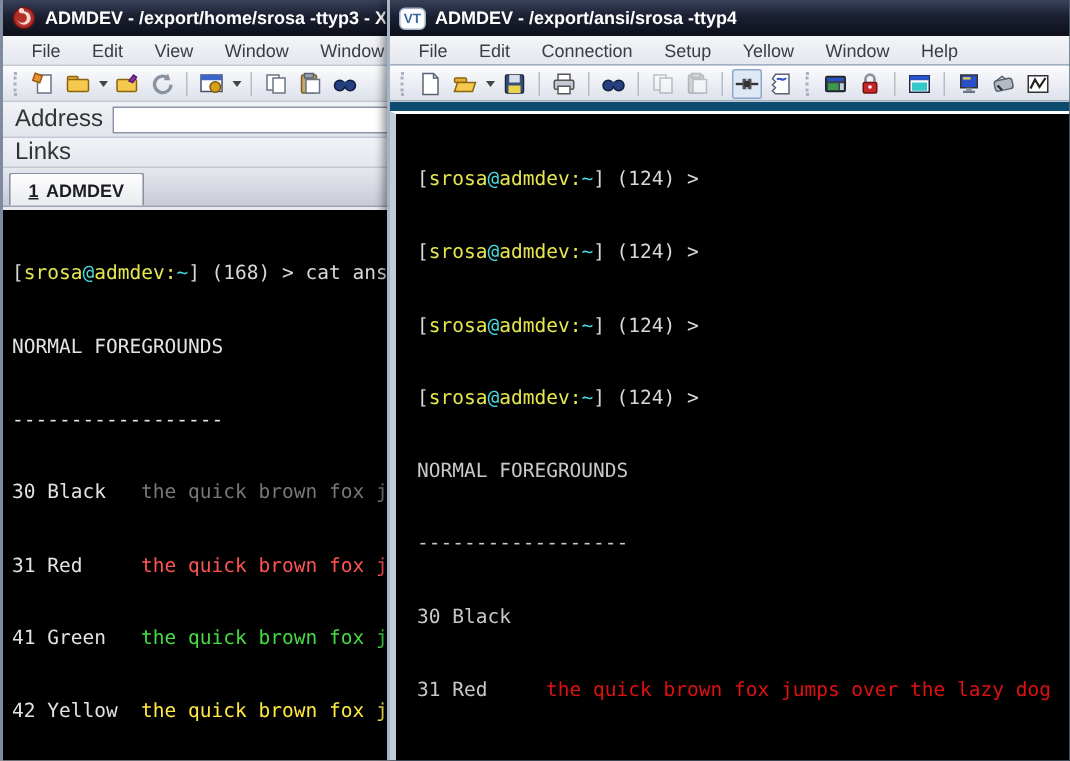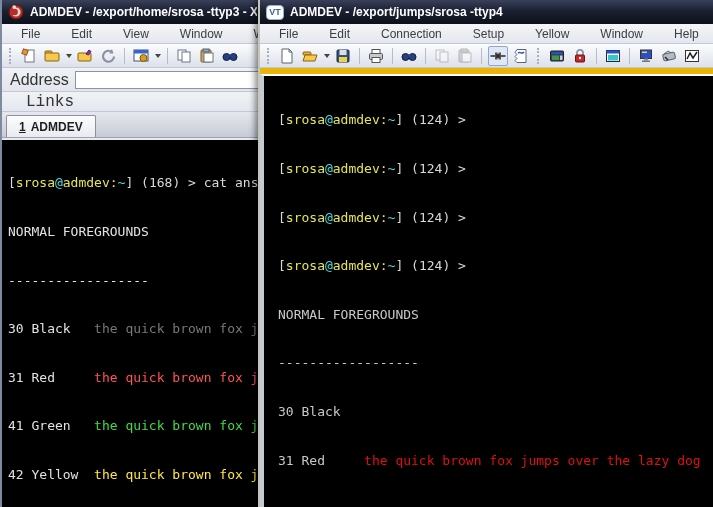--- a/index.html
+++ b/index.html
@@ -5,36 +5,36 @@
   * { margin:0; padding:0; box-sizing:border-box; }
   html,body { width:713px; height:507px; overflow:hidden; background:#9aa2ad;
               font-family:"Liberation Sans", sans-serif; }
   .stage { position:relative; width:713px; height:507px; }
 
   .win { position:absolute; top:0; }
   .win-left  { left:0;   width:263px; height:507px; z-index:1;
                border-left:2px solid #7e8aa0; background:#e8eaf0; }
   .win-right { left:258px; width:455px; height:507px; z-index:2;
                border-left:2px solid rgba(190,200,215,.85);
-               box-shadow:-3px 0 6px rgba(0,0,0,.45); background:#eab308; }
+               box-shadow:-3px 0 6px rgba(0,0,0,.45); background:#0c4a6e; }
 
   
   .titlebar { height:24px; display:flex; align-items:center; gap:6px; padding:0 6px;
               background:linear-gradient(#3a4souffle, #000); }
   .titlebar { background:linear-gradient(#39415a 0%, #1b2032 45%, #0d1019 100%); }
   .title-text { color:#fff; font-size:12px; font-weight:bold; white-space:nowrap; overflow:hidden; }
   .logo { width:16px; height:16px; flex:0 0 16px; }
   .vt-badge { width:18px; height:15px; background:#fdfdfd; border:1px solid #9fb0c8;
               border-radius:4px; color:#3f66a0; font-size:9px; font-weight:bold;
               display:flex; align-items:center; justify-content:center; }
 
   
   .menubar { height:20px; background:linear-gradient(#f4f5f8,#e4e7ee);
              border-bottom:1px solid #c3c8d4; display:flex; align-items:center;
-             gap:13px; padding-left:10px; }
+             gap:3px; padding-left:10px; }
   .menu-item { font-size:12px; color:#3a3d44; padding:2px 9px; white-space:nowrap; }
 
   
   .toolbar { height:24px; background:linear-gradient(#fbfcfe,#dde1ea);
              border-bottom:1px solid #c3c8d4; display:flex; align-items:center;
              gap:3px; padding:0 4px; }
   .grip { width:4px; height:16px; border-left:2px dotted #aab0bd; margin:0 3px; }
   .sep  { width:1px; height:16px; background:#b7bcc8; margin:0 3px; }
   .tbtn { width:20px; height:20px; display:flex; align-items:center; justify-content:center;
           border:1px solid transparent; border-radius:2px; }
@@ -44,21 +44,21 @@
            border-top:4px solid #444; margin-left:1px; }
 
   
   .addressbar { height:24px; background:linear-gradient(#f0f2f6,#e2e5ec);
                 border-bottom:1px solid #c3c8d4; display:flex; align-items:center;
                 gap:6px; padding:0 4px 0 8px; }
   .bar-label { font-size:16px; color:#333; }
   .address-input { flex:1; height:18px; border:1px solid #8a93a5; background:#fff;
                    font-size:12px; padding:0 4px; }
   .linksbar { height:20px; background:linear-gradient(#f0f2f6,#e4e7ee);
-              border-bottom:1px solid #c3c8d4; display:flex; align-items:flex-end; padding-left:24px;font-family:Liberation Mono, monospace; }
+              border-bottom:1px solid #c3c8d4; display:flex; align-items:flex-end; padding-left:8px; }
   .tabbar { height:26px; background:linear-gradient(#e6e8ee,#c7cbd6);
             border-bottom:1px solid #9aa0ae; display:flex; align-items:flex-end; padding-left:4px; }
   .tab { height:22px; background:linear-gradient(#fdfdfe,#e9ebef);
          border:1px solid #8a90a0; border-bottom:none; border-radius:2px 2px 0 0;
          display:flex; align-items:center; padding:0 12px; font-size:12px; font-weight:bold; color:#1c1e24; }
   .tab-num { text-decoration:underline; margin-right:5px; }
 
   
   .term { background:#000; overflow:hidden; white-space:pre;
           font-family:"DejaVu Sans Mono", monospace; font-size:13px; font-weight:normal;
@@ -212,21 +212,21 @@
       
       
       
       
     </div>
   </section>
 
   <section class="win win-right">
     <div class="titlebar">
       <span class="vt-badge">VT</span>
-      <span class="title-text">ADMDEV - /export/jumps/srosa -ttyp4</span>
+      <span class="title-text">ADMDEV - /export/ansi/srosa -ttyp4</span>
     </div>
 
     <div class="menubar">
       <span class="menu-item">File</span>
       <span class="menu-item">Edit</span>
       <span class="menu-item">Connection</span>
       <span class="menu-item">Setup</span>
       <span class="menu-item">Yellow</span>
       <span class="menu-item">Window</span>
       <span class="menu-item">Help</span>

